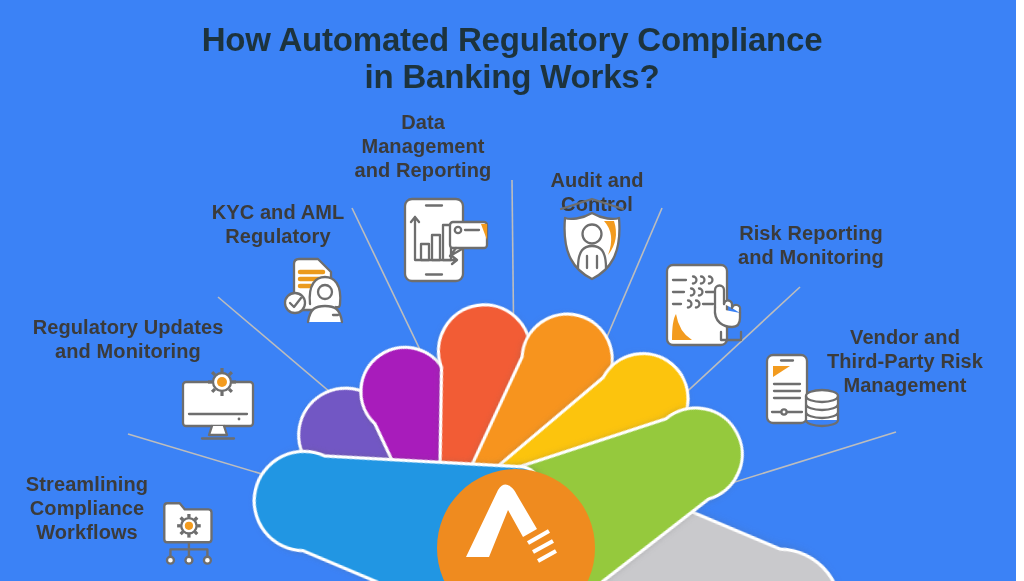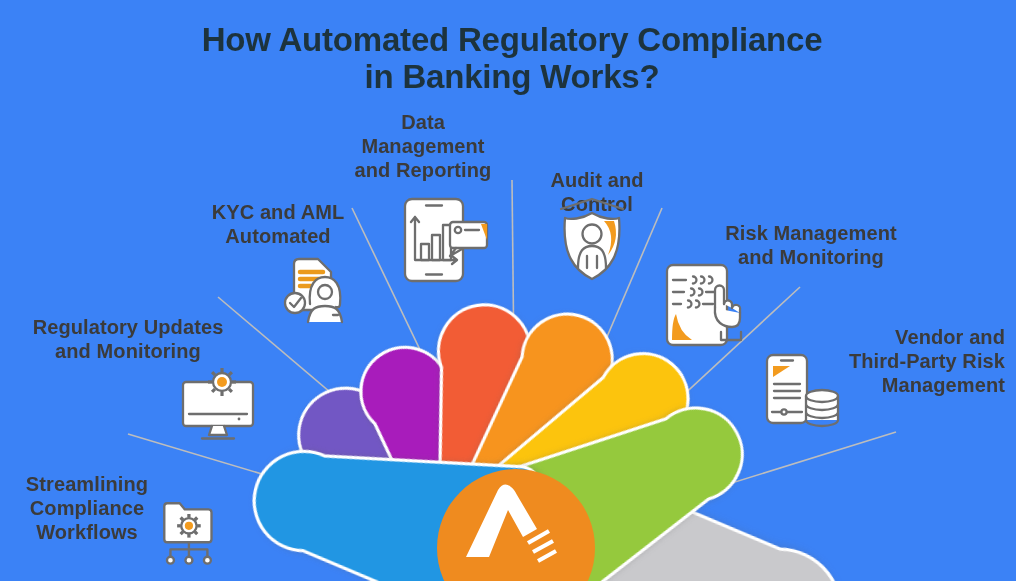--- a/index.html
+++ b/index.html
@@ -58,29 +58,29 @@
 
   <h1 class="title" style="margin: 0px; color: rgb(29, 51, 61);">How Automated Regulatory Compliance
 in Banking Works?</h1>
 
   <div class="callout" style="left: 6px; top: 472px; width: 162px; color: rgb(59, 59, 59);">Streamlining
 Compliance
 Workflows</div>
   <div class="callout" style="left: 16px; top: 315px; width: 224px; color: rgb(59, 59, 59); text-align: center;">Regulatory Updates
 and Monitoring</div>
   <div class="callout" style="left: 188px; top: 200px; width: 180px; color: rgb(59, 59, 59);">KYC and AML
-Automated</div>
+Regulatory</div>
   <div class="callout" style="left: 343px; top: 110px; width: 160px; color: rgb(59, 59, 59);">Data
 Management
 and Reporting</div>
   <div class="callout" style="left: 527px; top: 132px; width: 140px; color: rgb(59, 59, 59); margin-top: 36px;">Audit and
 Control</div>
-  <div class="callout" style="left: 711px; top: 221px; width: 200px; color: rgb(59, 59, 59);">Risk Management
+  <div class="callout" style="left: 711px; top: 221px; width: 200px; color: rgb(59, 59, 59);">Risk Reporting
 and Monitoring</div>
-  <div class="callout" style="left: 805px; top: 325px; width: 200px; color: rgb(59, 59, 59); text-align: right;">Vendor and
+  <div class="callout" style="left: 805px; top: 325px; width: 200px; color: rgb(59, 59, 59);">Vendor and
 Third-Party Risk
 Management</div>
 
   <svg class="icon" style="left:160px;top:494px;" width="64" height="78" viewBox="0 0 62 76">
     <path class="inkf" d="M4 16 V12 q0 -3 3 -3 h12 l5 6 h23 q3 0 3 3 v26 q0 3 -3 3 H7 q-3 0 -3 -3 Z"></path>
     <g class="tooth">
       <line x1="36" y1="31" x2="39.5" y2="31"></line>
         <line x1="33.7" y1="36.7" x2="36.1" y2="39.1"></line>
       <line x1="28" y1="39" x2="28" y2="42.5"></line>
         <line x1="22.3" y1="36.7" x2="19.9" y2="39.1"></line>

